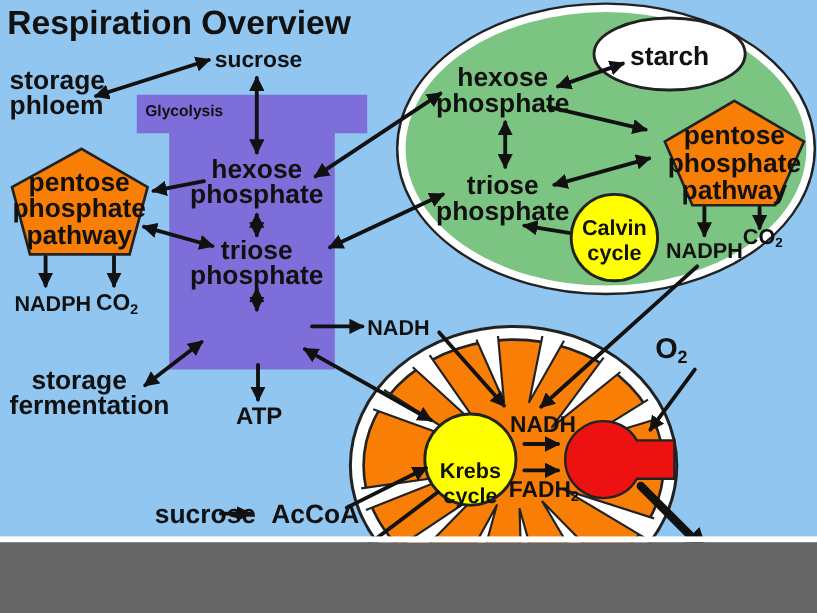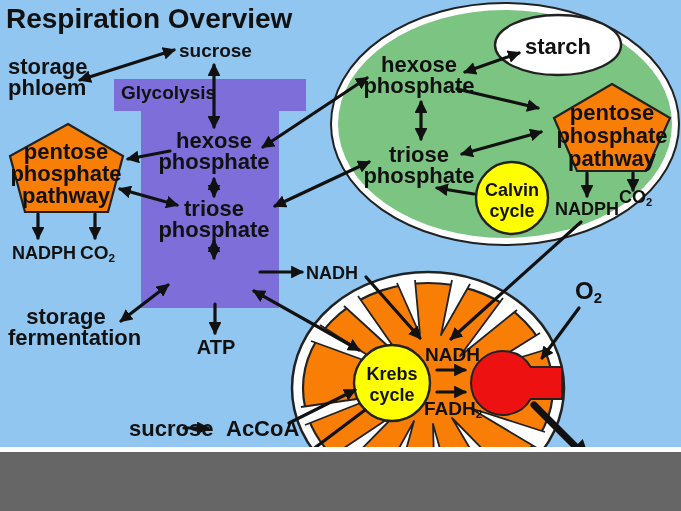--- a/index.html
+++ b/index.html
@@ -94,21 +94,21 @@
     <line x1="633" y1="173" x2="633" y2="190" marker-end="url(#ah)"></line>
     <line x1="534" y1="405" x2="588" y2="459" stroke-width="7" marker-end="url(#ahb)"></line>
   </g>
 </svg>
 
 <div class="lbl" style="left:6px;top:4px;font-size:28px;line-height:30px;">Respiration Overview</div>
 
 <div class="lbl" style="left:8px;top:56px;">storage
 phloem</div>
 <div class="lbl center" style="left:179px;top:40px;width:72px;font-size:19px;">sucrose</div>
-<div class="lbl" style="left:121px;top:82px;font-size:19px;">Glycolysis</div>
+<div class="lbl" style="left:121px;top:82px;font-size:13px;">Glycolysis</div>
 <div class="lbl center" style="left:158px;top:130px;width:112px;">hexose
 phosphate</div>
 <div class="lbl center" style="left:158px;top:198px;width:112px;">triose
 phosphate</div>
 <div class="lbl center" style="left:195px;top:337px;width:42px;font-size:20px;">ATP</div>
 
 <div class="lbl center" style="left:10px;top:141px;width:112px;line-height:22px;">pentose
 phosphate
 pathway</div>
 <div class="lbl" style="left:12px;top:243px;font-size:18px;">NADPH</div>
@@ -127,21 +127,21 @@
 <div class="lbl center" style="left:363px;top:144px;width:112px;">triose
 phosphate</div>
 <div class="lbl center" style="left:477px;top:180px;width:70px;font-size:18px;">Calvin
 cycle</div>
 <div class="lbl center" style="left:556px;top:101px;width:112px;line-height:23px;">pentose
 phosphate
 pathway</div>
 <div class="lbl" style="left:555px;top:199px;font-size:18px;">NADPH</div>
 <div class="lbl" style="left:619px;top:187px;font-size:18px;"><span>CO</span><span class="sub">2</span></div>
 
-<div class="lbl center" style="left:357px;top:364px;width:70px;font-size:18px;">Krebs
+<div class="lbl center" style="left:357px;top:382px;width:70px;font-size:18px;">Krebs
 cycle</div>
 <div class="lbl" style="left:425px;top:344px;font-size:19px;">NADH</div>
 <div class="lbl" style="left:424px;top:398px;font-size:19px;"><span>FADH</span><span class="sub">2</span></div>
-<div class="lbl" style="left:575px;top:280px;font-size:24px;"><span>O</span><span class="sub">2</span></div>
+<div class="lbl" style="left:546px;top:280px;font-size:24px;"><span>O</span><span class="sub">2</span></div>
 <div class="lbl" style="left:592px;top:461px;font-size:31px;">ATP</div>
 
 <div class="bottom-strip"></div>
 </div>
 
 </body></html>

